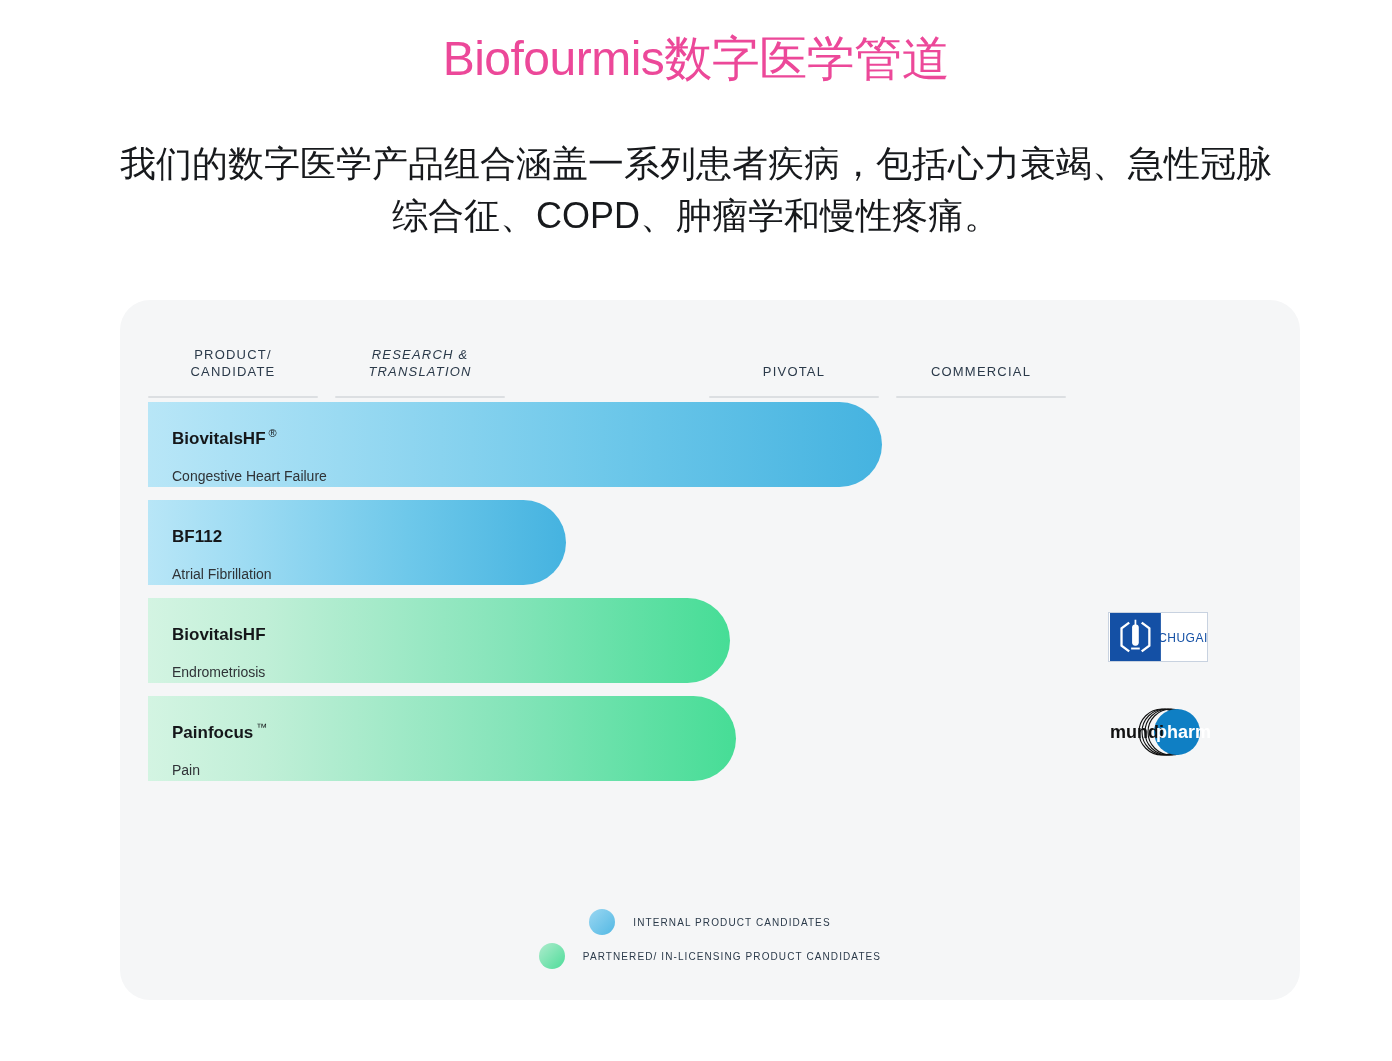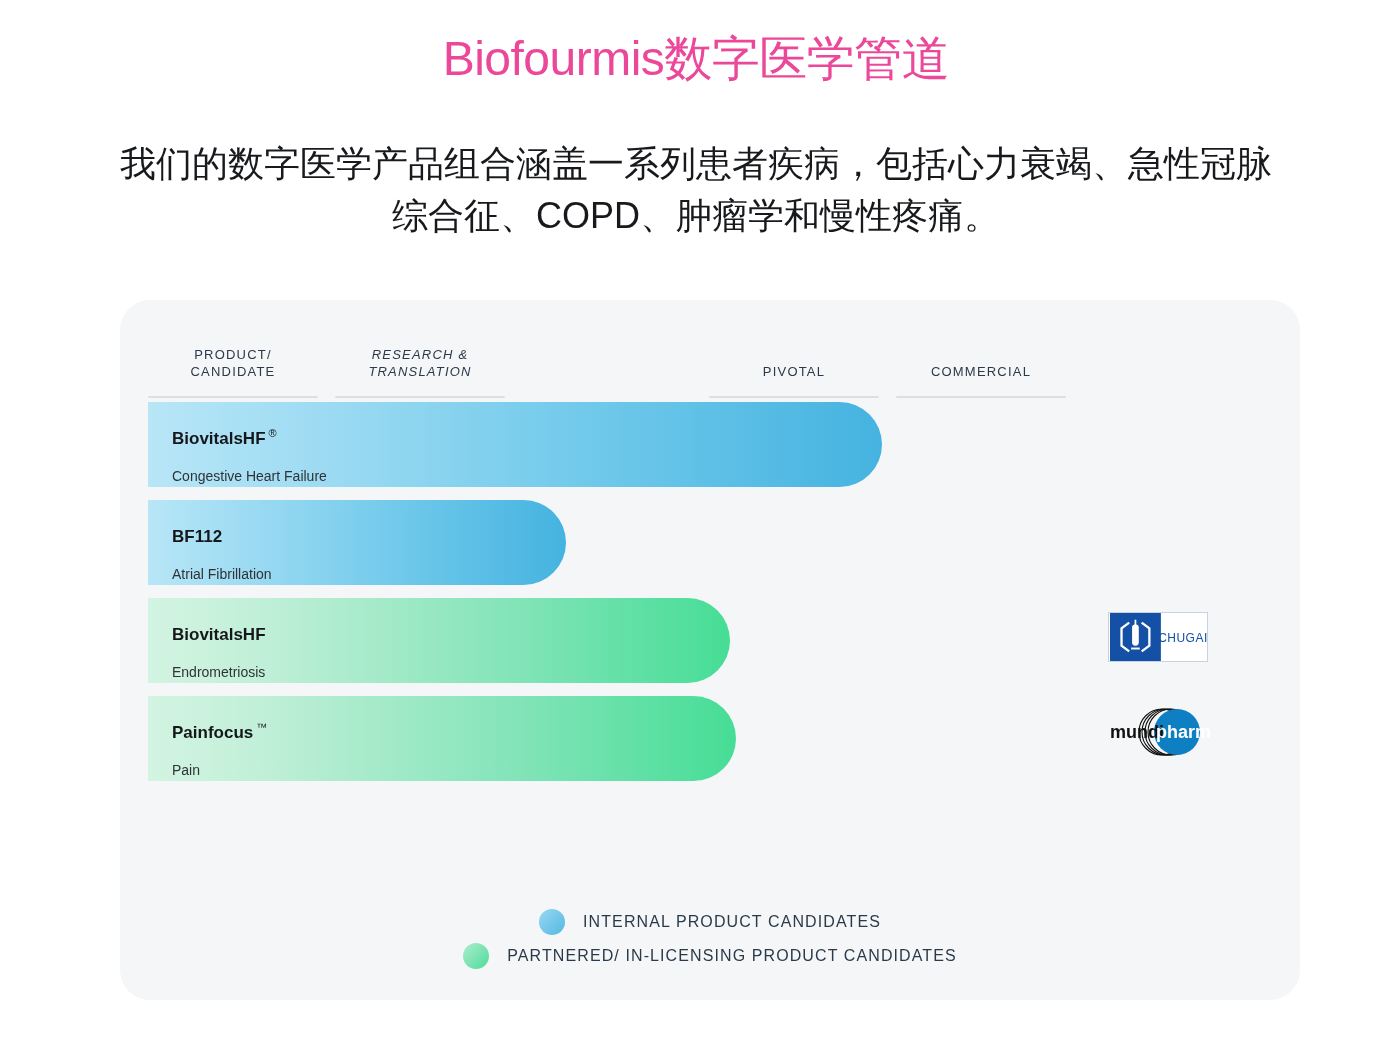--- a/index.html
+++ b/index.html
@@ -105,21 +105,21 @@
   .legend-row{
     display:flex;align-items:center;justify-content:center;
     gap:18px;height:34px;
   }
   .legend-dot{
     width:26px;height:26px;border-radius:50%;flex:0 0 auto;
   }
   .legend-dot.blue{background:linear-gradient(135deg,#9ad7f2 0%,#53b8e3 100%);}
   .legend-dot.green{background:linear-gradient(135deg,#aeeccd 0%,#4ddc99 100%);}
   .legend-label{
-    font-size:16px;letter-spacing:1.1px;color:#2b3a4a;font-weight:400;
+    font-size:10px;letter-spacing:1.1px;color:#2b3a4a;font-weight:400;
     text-transform:uppercase;white-space:nowrap;
   }
 </style>
 </head>
 <body>
 
 <div class="page">
 
   <div class="title">Biofourmis数字医学管道</div>
   <div class="subtitle">我们的数字医学产品组合涵盖一系列患者疾病，包括心力衰竭、急性冠脉综合征、COPD、肿瘤学和慢性疼痛。</div>

